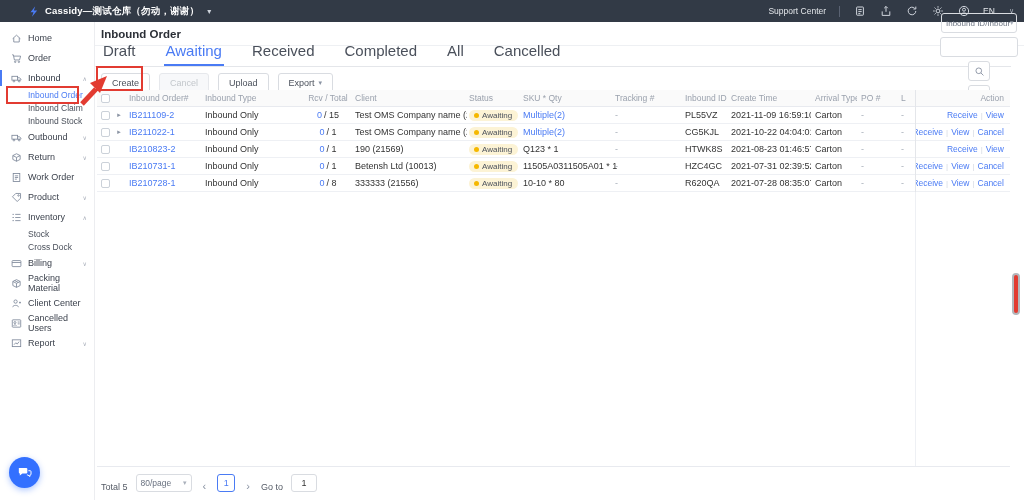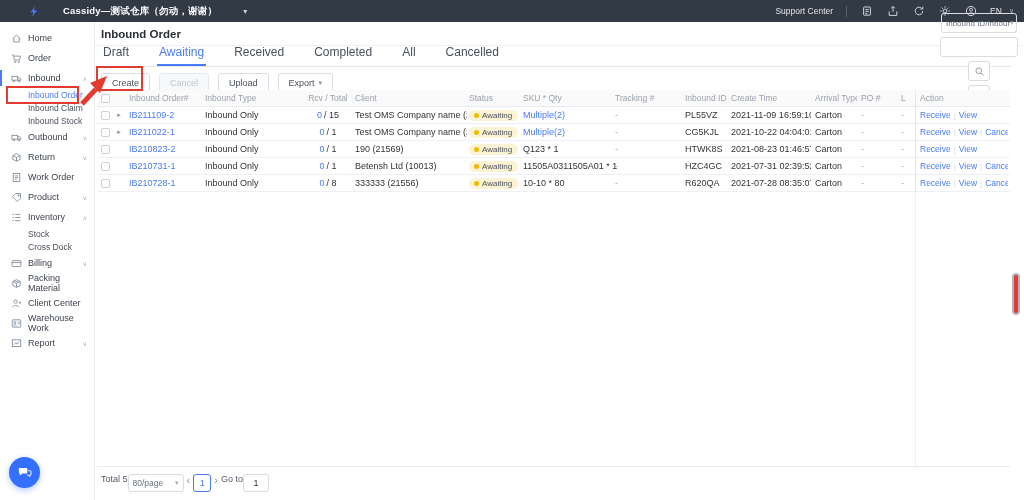--- a/index.html
+++ b/index.html
@@ -5,50 +5,50 @@
   * { margin:0; padding:0; box-sizing:border-box; }
   html,body { width:1024px; height:500px; overflow:hidden;
     font-family:"Liberation Sans","DejaVu Sans",sans-serif; background:#fff; color:#333; }
   :root{
     --blue:#4a7bf4; --red:#e23b31; --line:#e8eaef; --muted:#9aa1ad;
     --dark:#323a46; --hdr-bg:#fafafa;
   }
   
   .topbar{ position:absolute; left:0; top:0; width:1024px; height:22px; background:var(--dark);
     display:flex; align-items:center; color:#fff; }
-  .brand{ display:flex; align-items:center; gap:23px; margin-left:27px; cursor:pointer; }
+  .brand{ display:flex; align-items:center; gap:5px; margin-left:27px; cursor:pointer; }
   .brand-logo svg{ display:block; }
   .brand-name{ font-size:9.5px; font-weight:bold; letter-spacing:.2px; }
   .brand-caret{ font-size:8px; color:#cfd4dc; margin-left:3px; }
   .topbar-right{ margin-left:auto; display:flex; align-items:center; gap:13px; margin-right:10px; }
   .support{ font-size:8.5px; color:#e3e6ea; cursor:pointer; }
   .top-divider{ width:1px; height:11px; background:#5a6272; }
   .tb-icon{ width:13px; height:13px; display:flex; align-items:center; justify-content:center; cursor:pointer; }
   .tb-icon svg{ stroke:#cfd4dc; fill:none; stroke-width:1; width:12px; height:12px; }
-  .lang{ font-size:8.5px; color:#e3e6ea; display:flex; align-items:center; gap:7px; cursor:pointer; }
+  .lang{ font-size:8.5px; color:#e3e6ea; display:flex; align-items:center; gap:14px; cursor:pointer; }
   .lang .caret{ font-size:7px; color:#aab0bb; }
   
   .sidebar{ position:absolute; left:0; top:22px; width:95px; height:478px; background:#fff;
     border-right:1px solid #ecedf0; padding-top:6px; }
   .side-item{ position:relative; height:20px; display:flex; align-items:center; gap:6px;
     padding-left:11px; font-size:9px; color:#3c424d; cursor:pointer; }
   .side-item .icon{ width:11px; height:11px; flex:0 0 11px; }
   .side-item .icon svg{ width:11px; height:11px; stroke:#7b8698; stroke-width:.9; fill:none; display:block; }
   .side-item.active{ color:#2f3642; }
   .side-item.active::before{ content:""; position:absolute; left:0; top:2px; bottom:2px; width:2px; background:var(--blue); }
   .chev{ margin-left:auto; margin-right:7px; font-size:6px; color:#aab0bb; }
   .sub-item{ height:13px; display:flex; align-items:center; padding-left:28px; font-size:8.5px;
     color:#4a505b; cursor:pointer; }
   .sub-item.active{ color:var(--blue); }
   
   .main{ position:absolute; left:95px; top:22px; width:929px; height:478px; background:#fff; }
   .page-title-row{ height:24px; border-bottom:1px solid #eef0f3; display:flex; align-items:center; }
   .page-title{ font-size:11.5px; font-weight:bold; color:#2b2f36; margin-left:6px; }
   .tabs-row{ height:21px; border-bottom:1px solid #e4e6ea; display:flex; align-items:flex-end; padding-left:6px; width:916px; }
-  .tab{ font-size:12px; color:#4a505b; padding:0 2px 5px 2px; margin-right:26px; cursor:pointer; border-bottom:2px solid transparent; }
+  .tab{ font-size:15px; color:#4a505b; padding:0 2px 5px 2px; margin-right:26px; cursor:pointer; border-bottom:2px solid transparent; }
   .tab.active{ color:var(--blue); border-bottom-color:var(--blue); }
   .toolbar{ height:24px; margin-top:4px; display:flex; align-items:center; padding-left:6px; }
   .btn{ height:20px; padding:0 10px; border:1px solid #d9dce1; border-radius:3px; background:#fff;
     font-size:9px; color:#4a505b; margin-right:9px; cursor:pointer; display:flex; align-items:center; gap:4px;
     font-family:inherit; }
   .btn.disabled{ color:#c3c7cc; background:#f7f8fa; border-color:#e6e8ec; cursor:not-allowed; }
   .btn .caret{ font-size:7px; color:#8a93a3; }
   .toolbar-right{ margin-left:auto; display:flex; align-items:center; gap:4px; margin-right:6px;flex-direction:column; }
   .filter-select{ height:20px; width:76px; border:1px solid #d9dce1; border-radius:3px; display:flex;
     align-items:center; font-size:8px; color:#6a7280; padding:0 4px; cursor:pointer; white-space:nowrap; overflow:hidden; }
@@ -71,33 +71,33 @@
   .c-rcv{ width:46px; justify-content:center; }
   .c-client{ width:116px; }
   .c-status{ width:52px; padding:0 2px; }
   .c-sku{ width:92px; overflow:visible; }
   .c-trk{ width:70px; }
   .c-iid{ width:46px; }
   .c-ct{ width:84px; }
   .c-arr{ width:46px; }
   .c-po{ width:42px; }
   .c-l{ width:16px; padding:0 2px; }
-  .c-act{ width:93px; border-left:1px solid #e4e6ea; font-size:8.5px; }
+  .c-act{ width:93px; border-left:1px solid #e4e6ea; font-size:8.5px;justify-content:flex-end; }
   .checkbox{ width:9px; height:9px; border:1px solid #cbd1d9; border-radius:2px; background:#fff; cursor:pointer; }
   .row-caret{ font-size:7px; color:#8a93a3; cursor:pointer; }
   .link{ color:var(--blue); text-decoration:none; cursor:pointer; }
   .muted{ color:#a6adb8; }
   .pill{ background:#fcf3d5; border-radius:8px; padding:1px 6px 1px 5px; display:flex; align-items:center; gap:3px;
     font-size:8px; color:#4a505b; }
   .dot{ width:5px; height:5px; border-radius:50%; background:#f5b800; }
   .act-sep{ color:#d4d9e2; margin:0 3px; font-size:8px; }
   .v-ext{ position:absolute; left:820px; top:170px; height:274px; width:1px; background:#eef0f4; }
   .h-bottom{ position:absolute; left:2px; top:444px; width:913px; height:1px; background:#e8eaef; }
   
-  .pagination{ position:absolute; left:6px; top:452px; display:flex; align-items:flex-start; font-size:9px; color:#555b66; }
+  .pagination{ position:absolute; left:6px; top:452px; display:flex; align-items:flex-end; gap:8px; font-size:9px; color:#555b66; }
   .page-size{ height:18px; width:56px; border:1px solid #d9dce1; border-radius:3px; display:flex; align-items:center;
     padding:0 4px; font-size:8.5px; color:#6a7280; cursor:pointer; }
   .page-size .caret{ margin-left:auto; font-size:7px; color:#aab0bb; }
   .pg-arrow{ color:#8a93a3; font-size:11px; cursor:pointer; padding:0 3px; }
   .pg-num{ width:18px; height:18px; border:1px solid var(--blue); border-radius:3px; color:var(--blue);
     display:flex; align-items:center; justify-content:center; font-size:9px; cursor:pointer; background:#fff; }
   .goto-input{ width:26px; height:18px; border:1px solid #d9dce1; border-radius:3px; text-align:center;
     font-size:9px; font-family:inherit; color:#333; }
   
   .anno-box{ position:absolute; border:2px solid var(--red); background:transparent; pointer-events:none; }
@@ -277,21 +277,21 @@
       <span>Client Center</span>
     </div>
     <div class="side-item">
       <span class="icon">
         <svg viewBox="0 0 12 12">
           <rect x="1.4" y="2" width="9.2" height="8" rx="0.6"></rect>
           <circle cx="4.3" cy="5" r="1.1"></circle>
           <path d="M2.8 8.4c.3-1.3 2.8-1.3 3.1 0M7.3 4.4h2.2M7.3 6.4h2.2"></path>
         </svg>
       </span>
-      <span>Warehouse Work</span>
+      <span>Cancelled Users</span>
     </div>
     <div class="side-item">
       <span class="icon">
         <svg viewBox="0 0 12 12">
           <rect x="1.4" y="2" width="9.2" height="7.4"></rect>
           <path d="M3.3 7.3 5.2 5.2l1.6 1.4 2-2.6"></path>
         </svg>
       </span>
       <span>Report</span>
       <span class="chev">∨</span>

